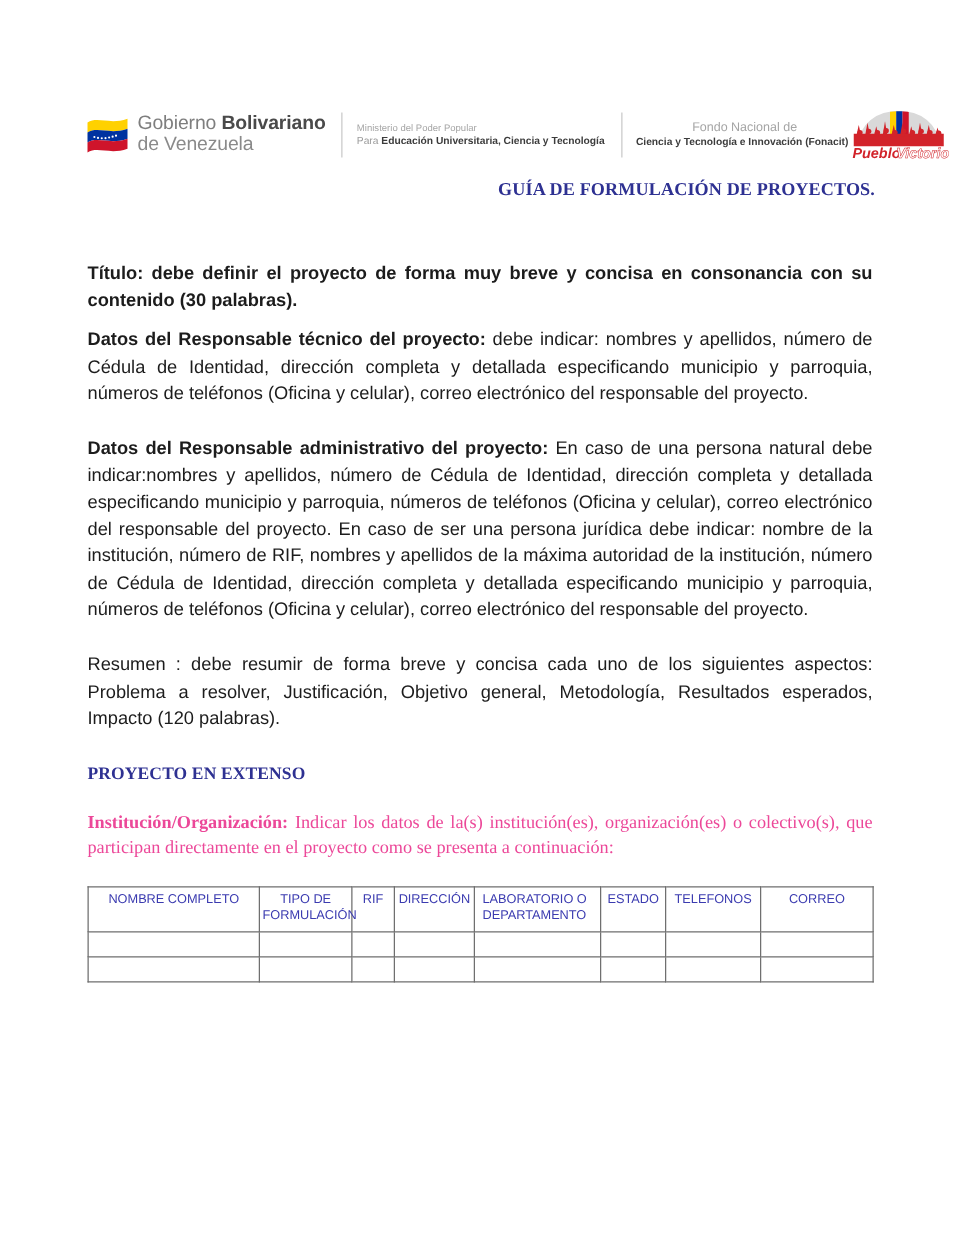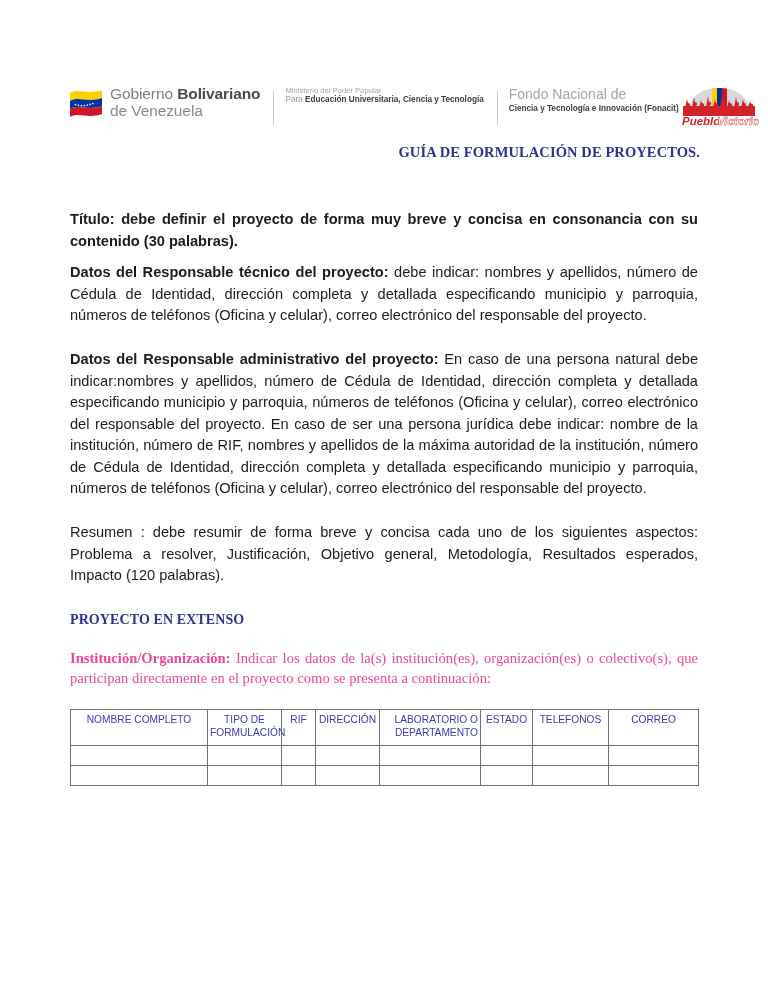--- a/index.html
+++ b/index.html
@@ -27,21 +27,21 @@
   }
 
   
   .header-banner {
     position: absolute;
     left: 68px;
     top: 86px;
     width: 632px;
     height: 44px;
     display: flex;
-    align-items: flex-start;
+    align-items: center;
   }
 
   .logo-gov {
     display: flex;
     align-items: center;
     flex: 0 0 auto;
   }
   .flag-wrap {
     width: 36px;
     height: 34px;
@@ -93,22 +93,23 @@
     color: #3c3c3c;
     font-weight: bold;
   }
 
   .fonacit {
     line-height: 1.25;
     white-space: nowrap;
     flex: 0 0 auto;
   }
   .fonacit .f-top {
-    font-size: 14px;
+    font-size: 10px;
     color: #a5a5a5;
+    margin-left: 45px;
   }
   .fonacit .f-bot {
     font-size: 8.2px;
     color: #3c3c3c;
     font-weight: bold;
   }
 
   .logo-pueblo {
     margin-left: auto;
     width: 80px;
@@ -203,21 +204,21 @@
   table.inst-table th {
     font-weight: normal;
     font-size: 10.2px;
     line-height: 12.6px;
     color: #3b3bb0;
     text-align: center;
     padding: 4px 2px 5px 2px;
     height: 26px;
   }
   table.inst-table th.lab-col {
-    text-align: right;
+    text-align: left;
     padding-left: 6px;
   }
   table.inst-table td.empty-cell {
     height: 19px;
   }
 
   
   col.c-nombre  { width: 137px; }
   col.c-tipo    { width: 74px;  }
   col.c-rif     { width: 34px;  }

